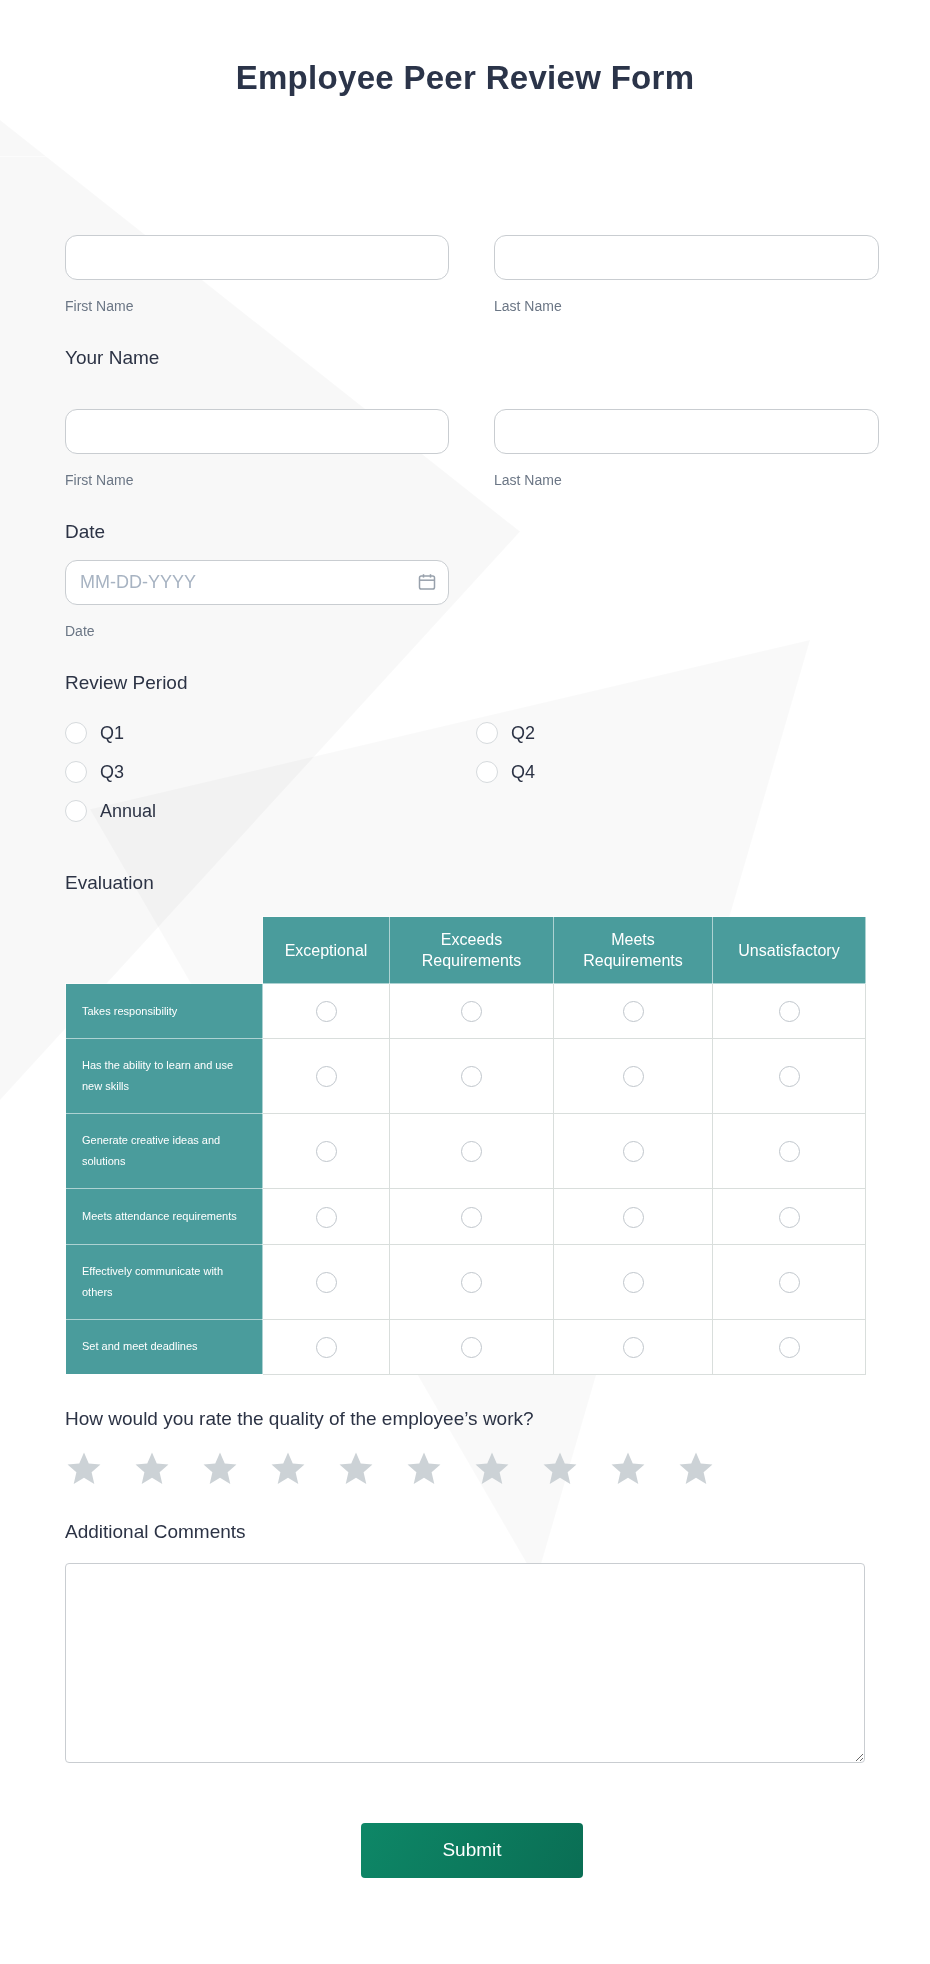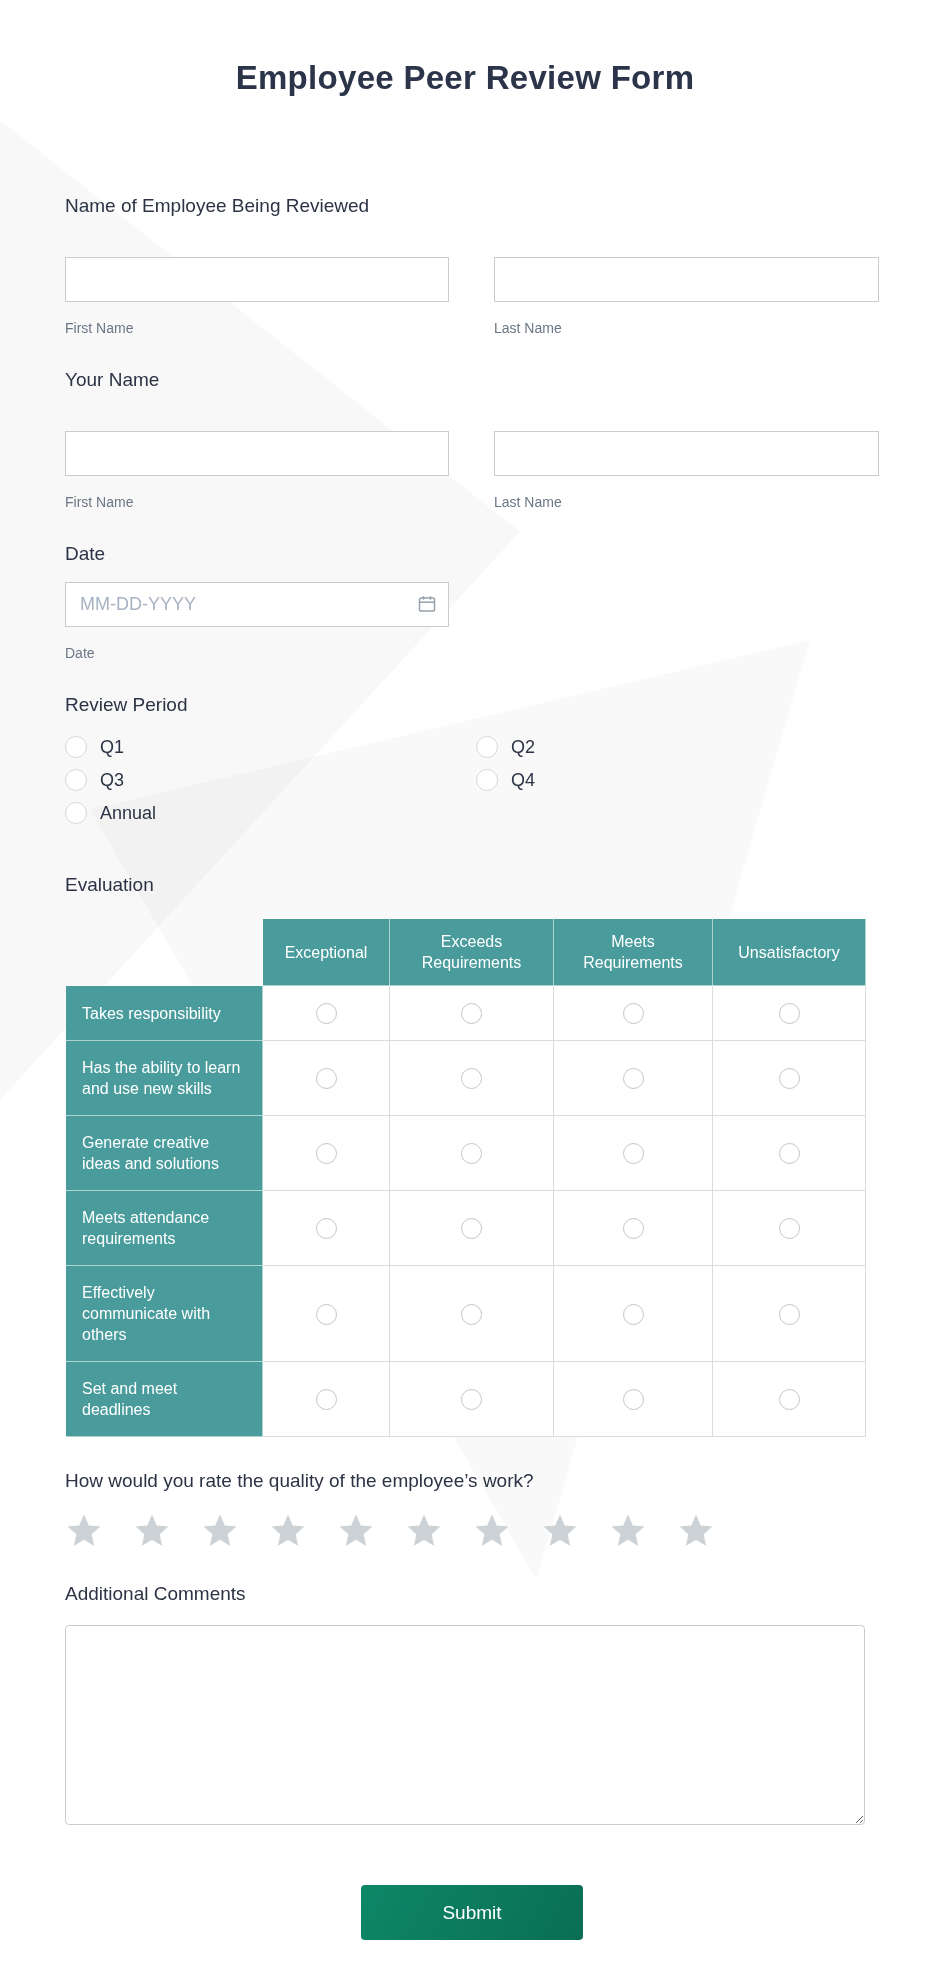--- a/index.html
+++ b/index.html
@@ -38,45 +38,45 @@
 
   .field { margin-top: 33px; }
   .field:first-child { margin-top: 0; }
   .field-eval { margin-top: 50px; }
 
   .q-label { font-size: 19px; font-weight: 500; color: #2c3345; margin-bottom: 17px; }
 
   .name-grid { display: grid; grid-template-columns: 384px 385px; column-gap: 45px; margin-top: 40px; }
   .text-input {
     width: 100%; height: 45px;
-    border: 1px solid #c9cdd1; border-radius: 0;
+    border: 1px solid #c9cdd1; border-radius: 12px;
     background: #fff; font-family: inherit; font-size: 18px; color: #2c3345;
     padding: 0 14px; outline: none;
   }
   .sublabel { font-size: 14px; color: #6b7685; margin-top: 18px; }
 
   .date-wrap { position: relative; width: 384px; }
   .date-input { padding-right: 44px; }
   .date-input::placeholder { color: #a7b3c2; }
   .cal-icon { position: absolute; right: 12px; top: 12px; width: 20px; height: 20px; cursor: pointer; }
 
-  .radio-grid { display: grid; grid-template-columns: 411px auto; row-gap: 11px; margin-top: 20px; }
+  .radio-grid { display: grid; grid-template-columns: 411px auto; row-gap: 17px; margin-top: 28px; }
   .radio-opt { display: flex; align-items: center; gap: 13px; font-size: 18px; color: #2c3345; cursor: pointer; }
   .radio-circle { width: 22px; height: 22px; border-radius: 50%; background: #fff; border: 1px solid #d6dadd; flex: 0 0 auto; }
 
   .field-eval .q-label { margin-bottom: 22px; }
   table.eval { border-collapse: collapse; width: 800px; table-layout: fixed; }
   table.eval th, table.eval td { line-height: 21px; }
   th.col-head {
     background: #4a9c9c; color: #fff; font-weight: 400; font-size: 16px;
     padding: 12px 8px; text-align: center; vertical-align: middle;
     border: 1px solid rgba(255,255,255,0.55);
   }
   th.row-head {
-    background: #4a9c9c; color: #fff; font-weight: 400; font-size: 16px;
+    background: #4a9c9c; color: #fff; font-weight: 400; font-size: 11px;
     padding: 16px 16px; text-align: left; vertical-align: middle;
     border: 1px solid rgba(255,255,255,0.55);
   }
   td.cell {
     background: #fff; border: 1px solid #d9dedc; text-align: center; vertical-align: middle;
     padding: 16px 0;
   }
   th.corner { background: transparent; border: none; }
   .cell-radio {
     display: inline-block; width: 21px; height: 21px; border-radius: 50%;
@@ -111,21 +111,20 @@
   <div class="shape s4"></div>
 
   <header>
     <h1>Employee Peer Review Form</h1>
   </header>
   <div class="divider"></div>
 
   <main class="form">
 
     <section class="field">
-      <div class="q-label">Name of Employee Being Reviewed</div>
       <div class="name-grid">
         <div>
           <input class="text-input" type="text" aria-label="First Name" style="">
           <div class="sublabel">First Name</div>
         </div>
         <div>
           <input class="text-input" type="text" aria-label="Last Name" style="">
           <div class="sublabel">Last Name</div>
         </div>
       </div>

